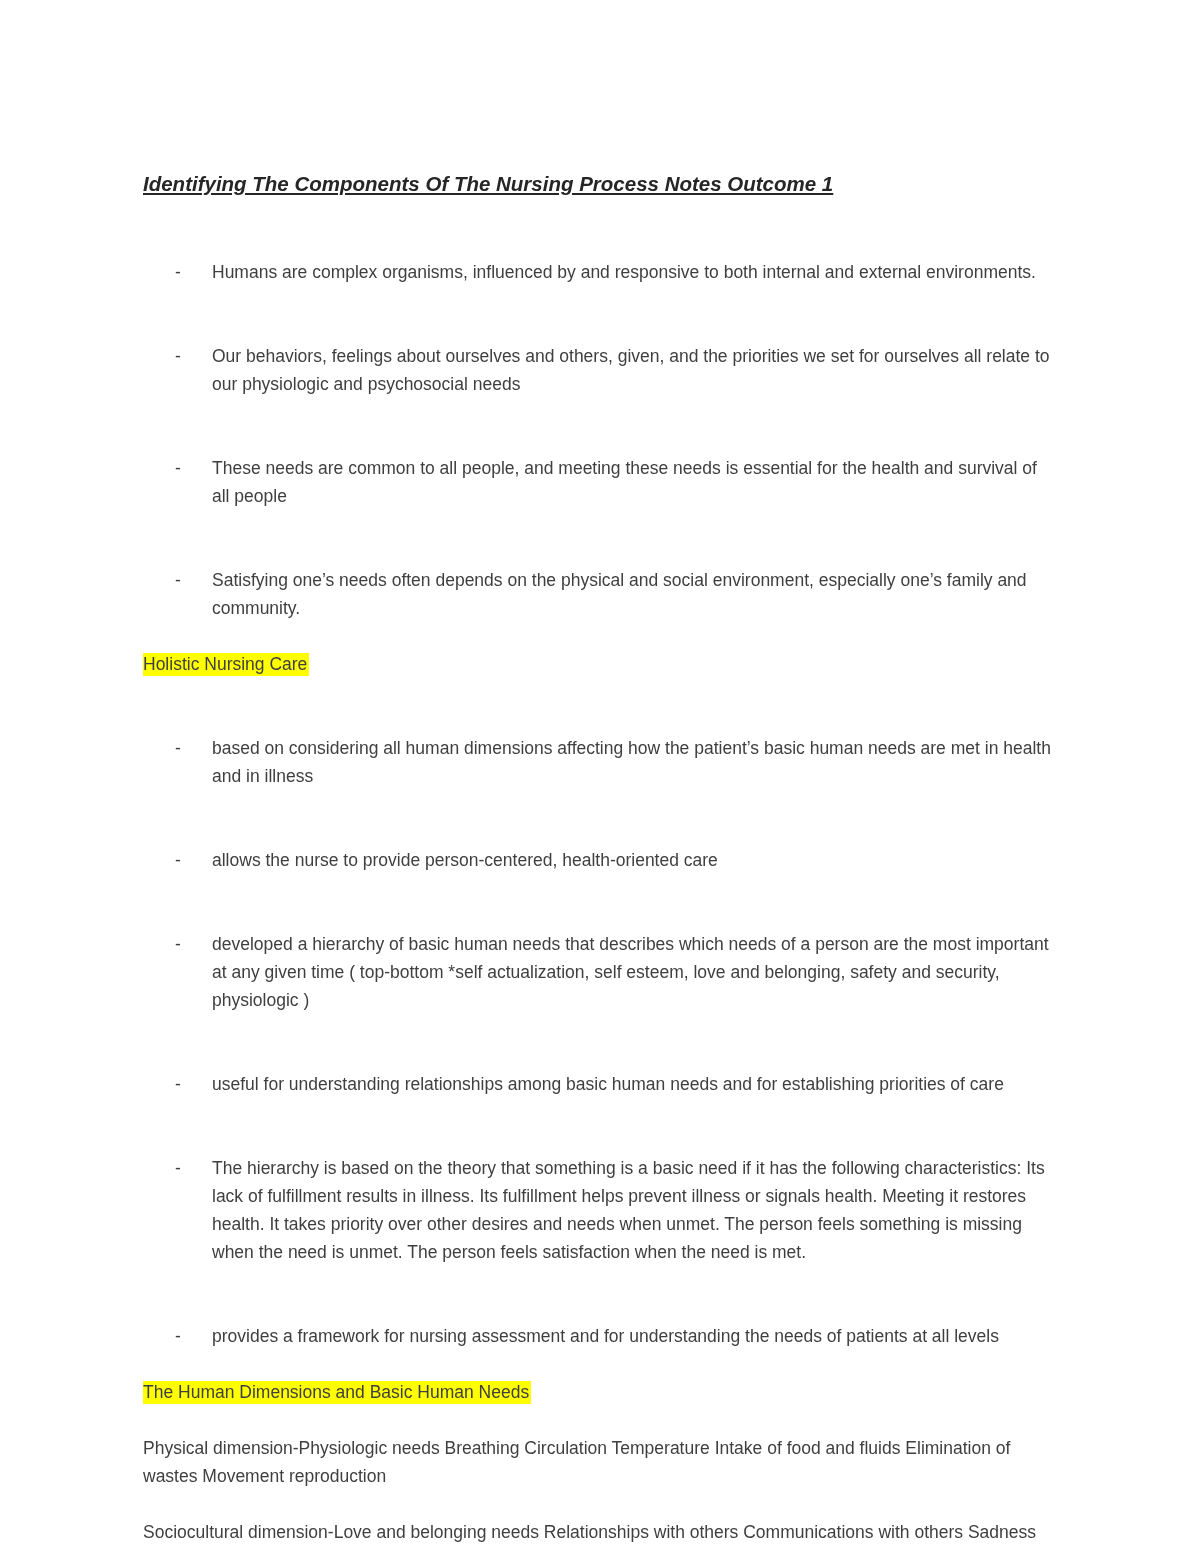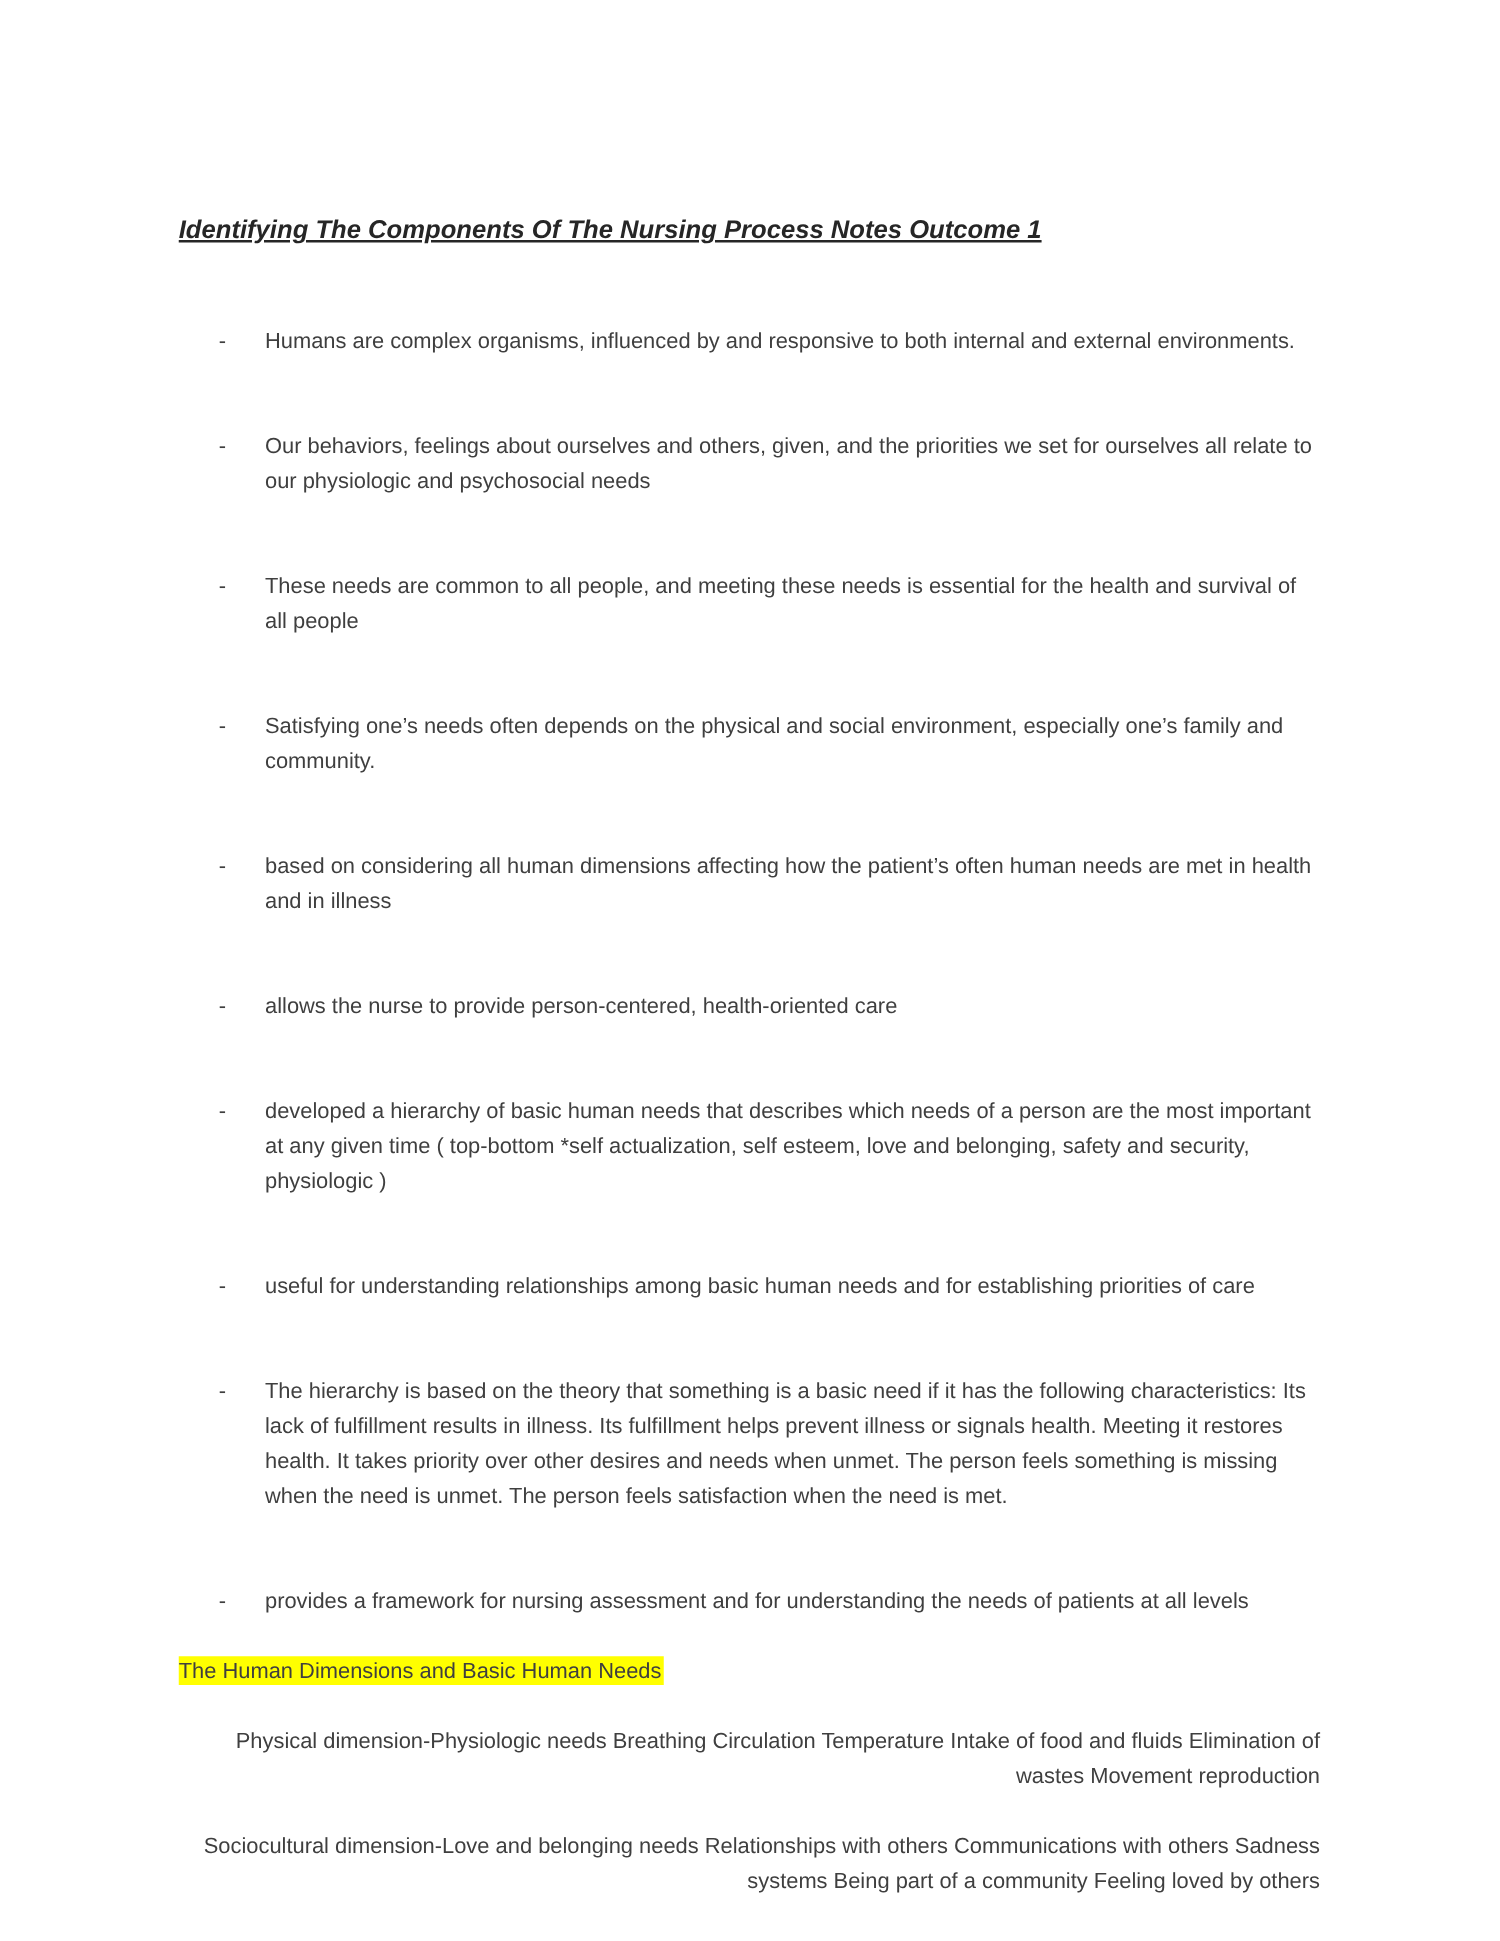--- a/index.html
+++ b/index.html
@@ -45,21 +45,20 @@
   }
   .bullet .dash {
     flex: 0 0 37px;
     margin-left: 32px;
   }
   .bullet .text {
     flex: 1 1 auto;
   }
   .para {
     margin: 28px 0 0 0;
-    text-align: right;
   }
 </style>
 </head>
 <body>
 
 <div class="page">
 
   <h1 class="doc-title">Identifying The Components Of The Nursing Process Notes Outcome 1</h1>
 
   <div class="section">
@@ -77,24 +76,25 @@
         <span class="text">These needs are common to all people, and meeting these needs is essential for the health and survival of all people</span>
       </div>
       <div class="bullet">
         <span class="dash">-</span>
         <span class="text">Satisfying one’s needs often depends on the physical and social environment, especially one’s family and community.</span>
       </div>
     </div>
   </div>
 
   <div class="section">
+    <div class="section-heading"><span class="hl">Holistic Nursing Care</span></div>
     <div class="bullet-list">
       <div class="bullet">
         <span class="dash">-</span>
-        <span class="text">based on considering all human dimensions affecting how the patient’s often human needs are met in health and in illness</span>
+        <span class="text">based on considering all human dimensions affecting how the patient’s basic human needs are met in health and in illness</span>
       </div>
       <div class="bullet">
         <span class="dash">-</span>
         <span class="text">allows the nurse to provide person-centered, health-oriented care</span>
       </div>
     </div>
   </div>
 
   <div class="section">
     <div class="bullet-list">

